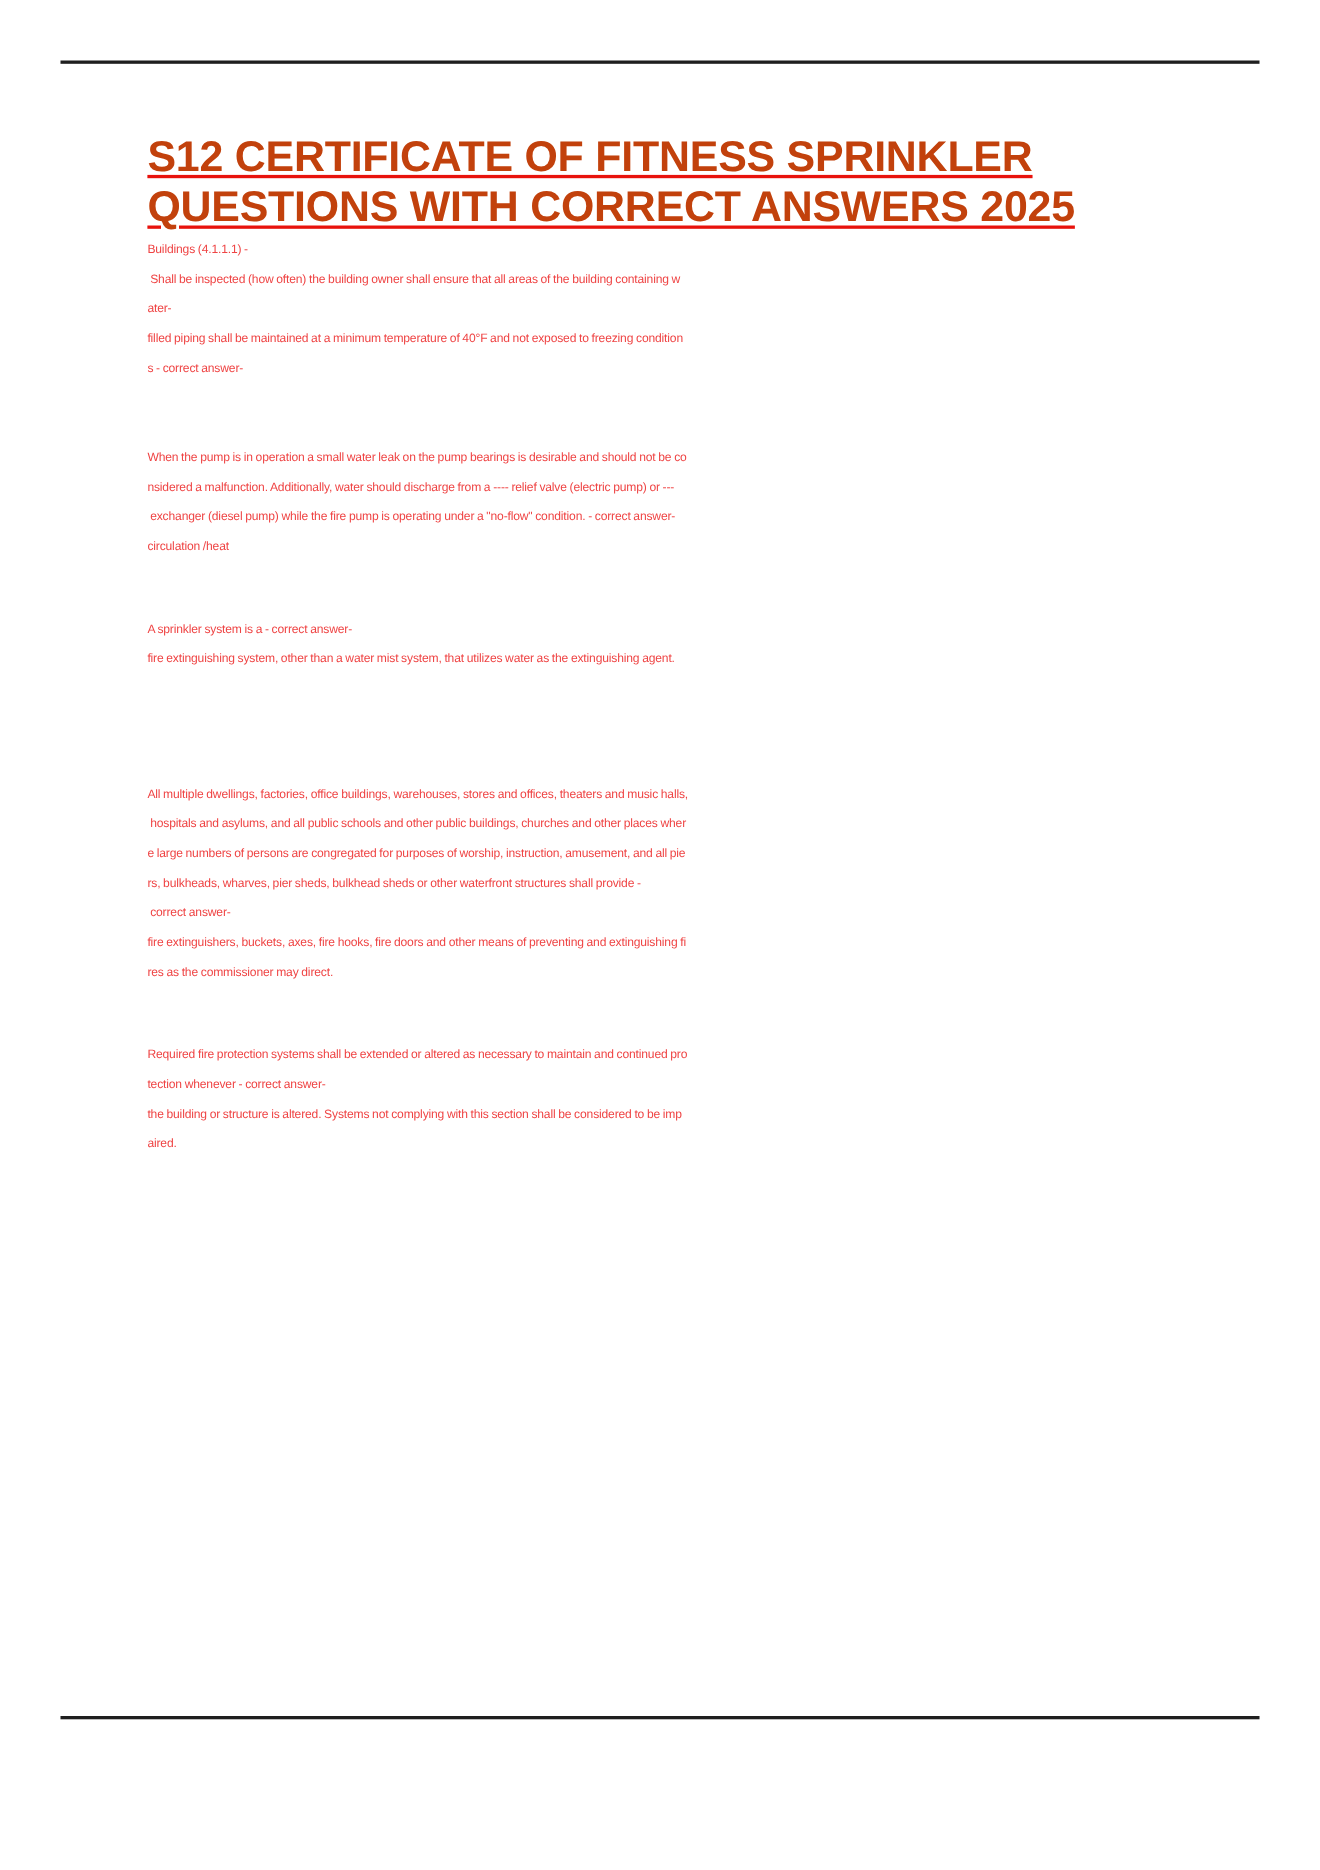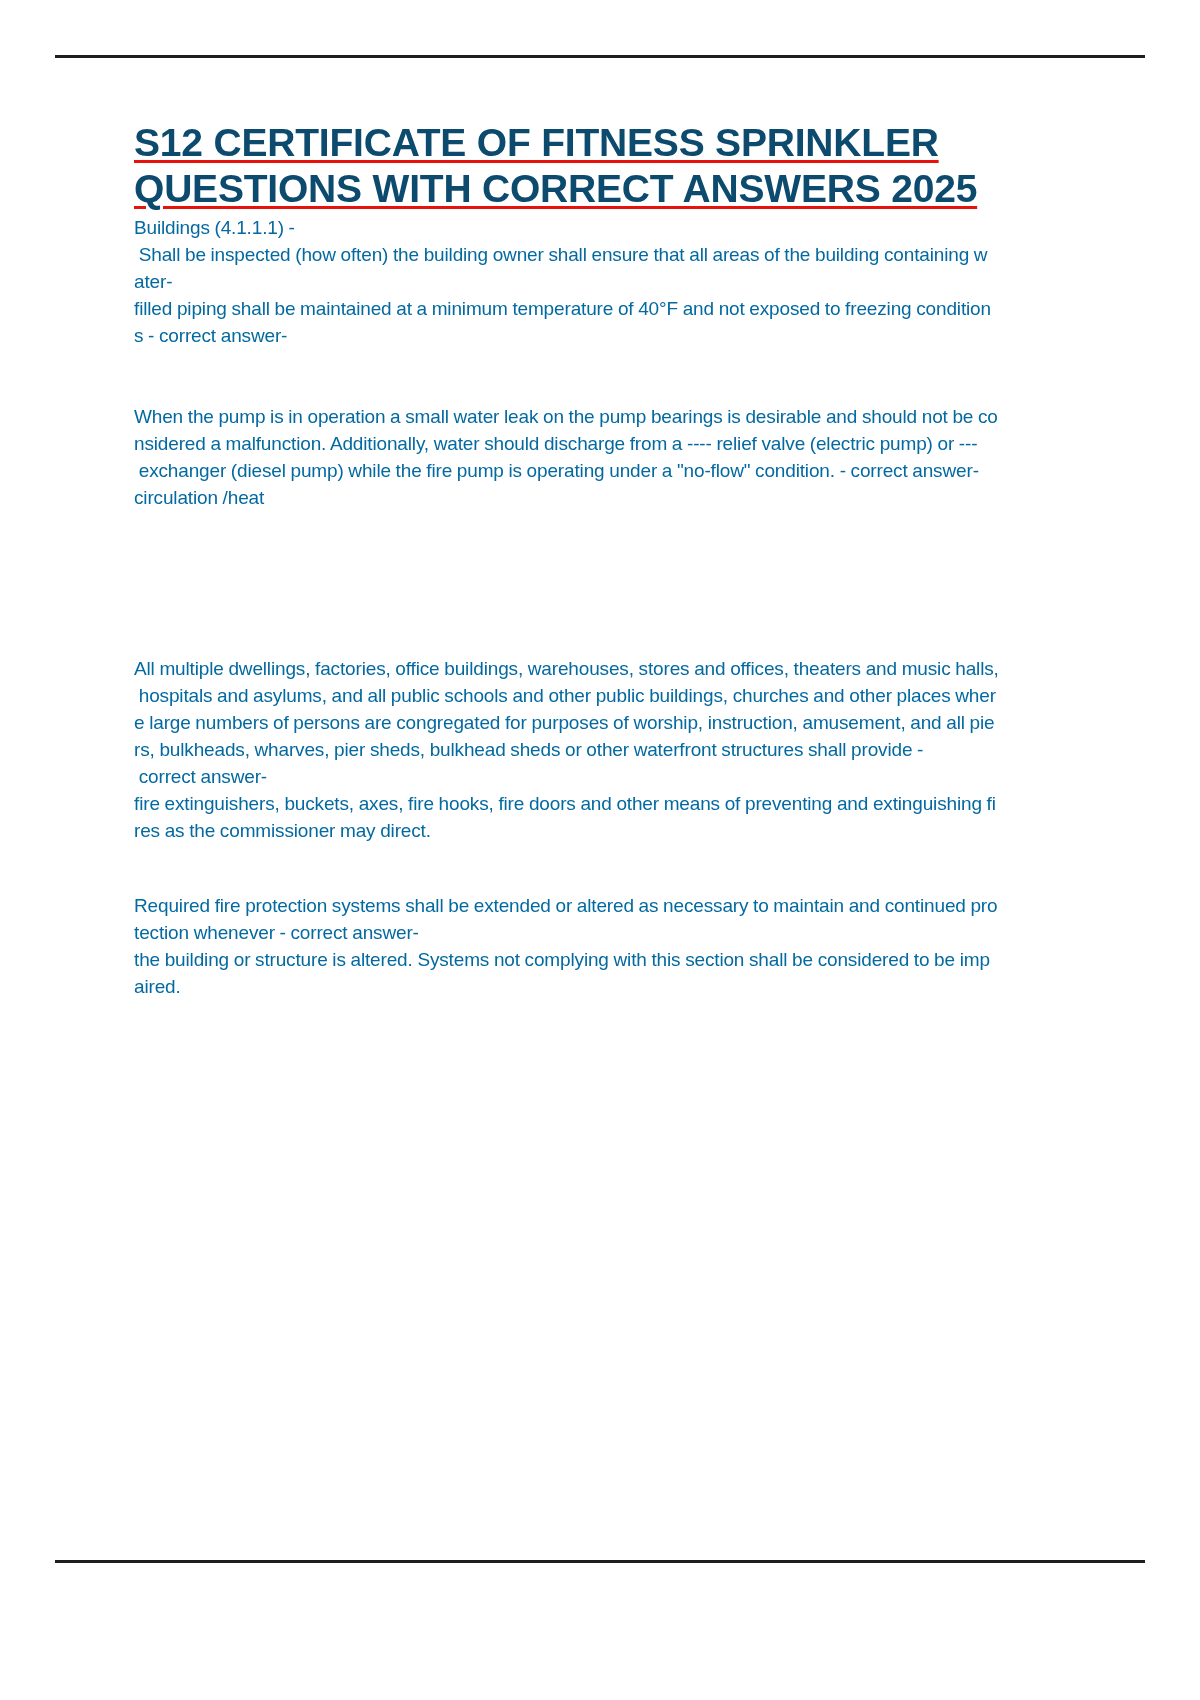--- a/index.html
+++ b/index.html
@@ -43,32 +43,32 @@
     width: 880px;
   }
 
   .doc-title {
     margin: 0 0 2px 0;
     font-family: "Liberation Sans", "DejaVu Sans", sans-serif;
     font-weight: bold;
     font-size: 39px;
     line-height: 46px;
     letter-spacing: -0.2px;
-    color: #0c4a6e;
+    color: #c2410c;
     text-decoration: underline;
     text-decoration-color: #e8120c;
     text-underline-offset: 4px;
     text-decoration-thickness: 3px;
   }
 
   .body-block {
     font-family: "Liberation Sans", "DejaVu Sans", sans-serif;
-    font-size: 19px;
+    font-size: 11px;
     line-height: 27px;
-    color: #0369a1;
+    color: #ef4444;
     white-space: pre-wrap;
     letter-spacing: -0.15px;
     word-spacing: -0.4px;
   }
   .block-gap-lg { height: 48px; }
   .block-gap-xl { height: 54px; }
 </style>
 </head>
 <body>
 
@@ -88,20 +88,22 @@
 
     <div class="block-gap-xl"></div>
 
     <div class="body-block">When the pump is in operation a small water leak on the pump bearings is desirable and should not be co
 nsidered a malfunction. Additionally, water should discharge from a ---- relief valve (electric pump) or ---
  exchanger (diesel pump) while the fire pump is operating under a "no-flow" condition. - correct answer-
 circulation /heat</div>
 
     <div class="block-gap-lg"></div>
 
+    <div class="body-block">A sprinkler system is a - correct answer-
+fire extinguishing system, other than a water mist system, that utilizes water as the extinguishing agent.</div>
 
     <div class="block-gap-lg"></div>
 
 
     <div class="block-gap-lg"></div>
 
     <div class="body-block">All multiple dwellings, factories, office buildings, warehouses, stores and offices, theaters and music halls,
  hospitals and asylums, and all public schools and other public buildings, churches and other places wher
 e large numbers of persons are congregated for purposes of worship, instruction, amusement, and all pie
 rs, bulkheads, wharves, pier sheds, bulkhead sheds or other waterfront structures shall provide -

